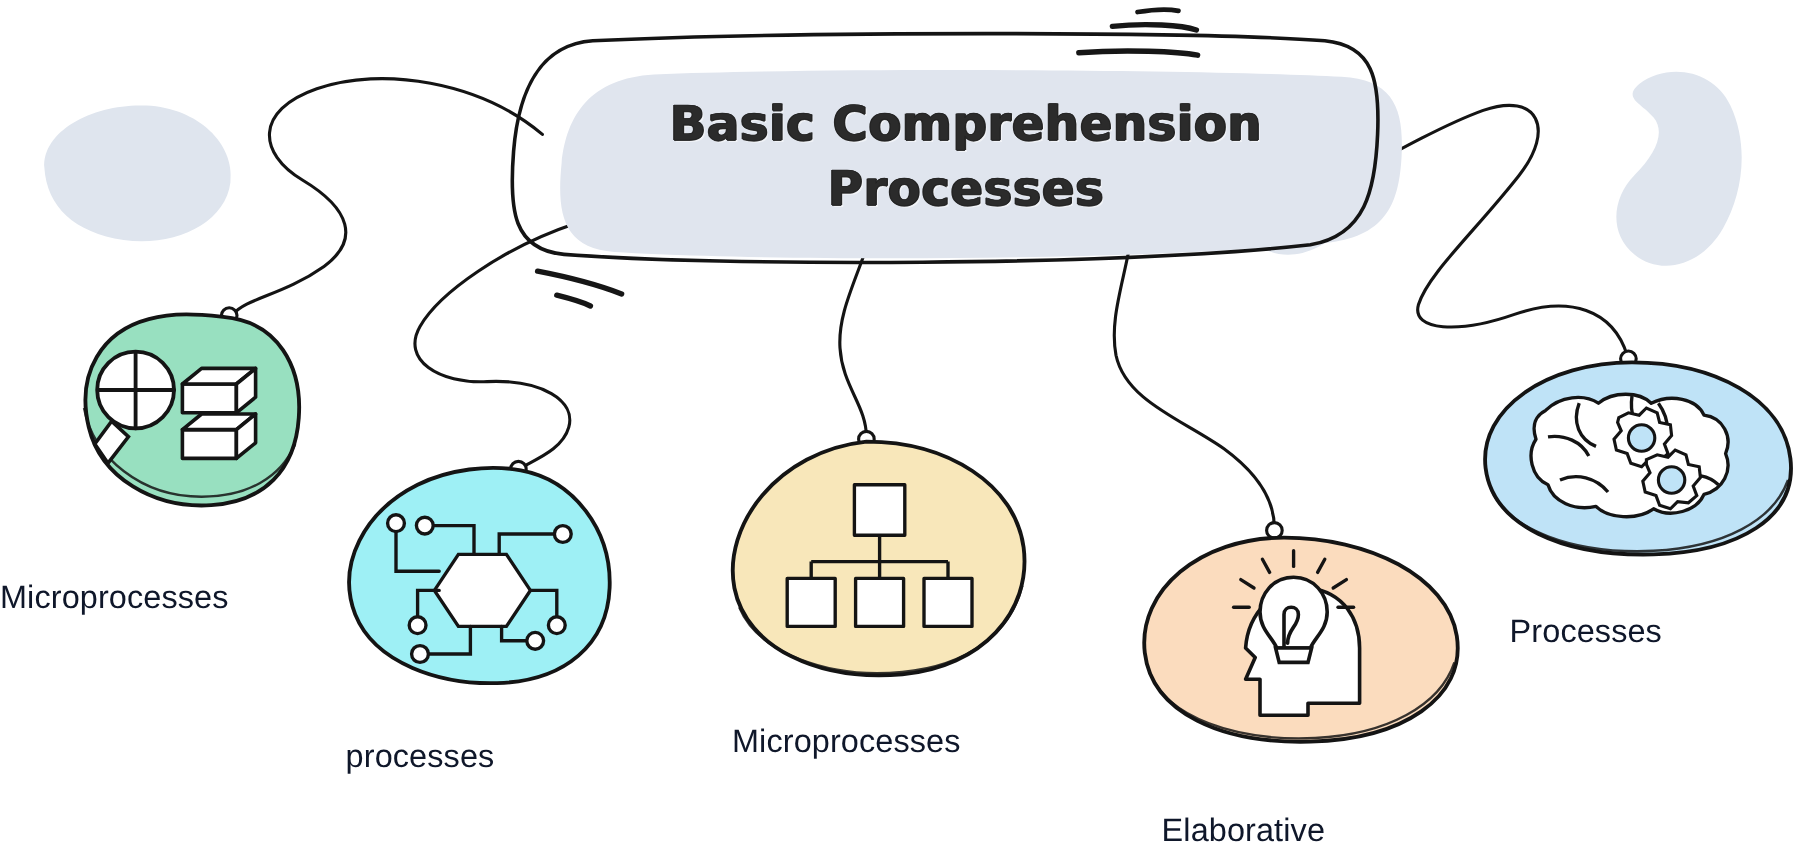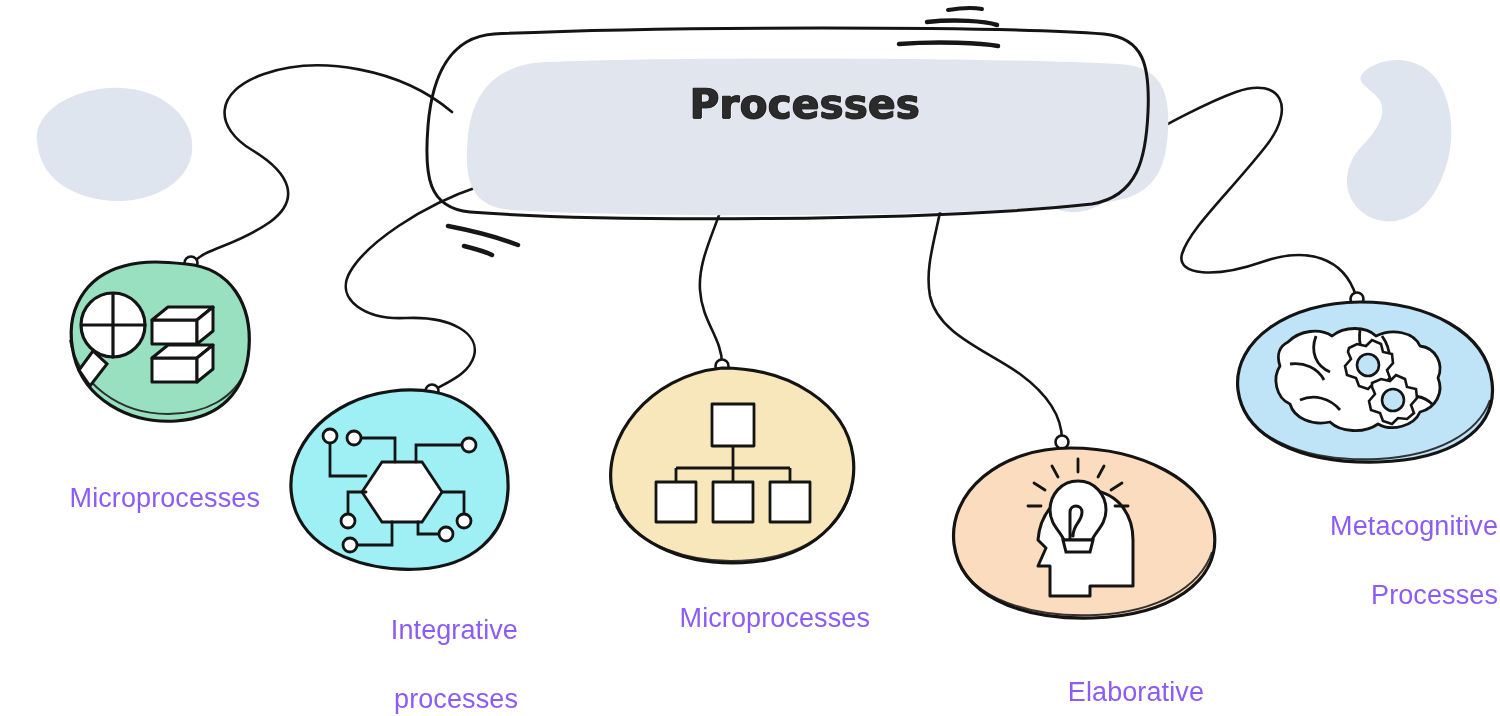--- a/index.html
+++ b/index.html
@@ -16,22 +16,22 @@
     font-family: "Liberation Sans", sans-serif;
   }
   #canvas {
     position: absolute;
     inset: 0;
     width: 1500px;
     height: 716px;
   }
   .node-label {
     position: absolute;
-    text-align: right;
-    color: #8b5cf6;
+    text-align: left;
+    color: #0f172a;
     font-family: "Liberation Sans", sans-serif;
     font-size: 27px;
     font-weight: 400;
     line-height: 1.28;
     letter-spacing: 0.1px;
     white-space: pre-line;
   }
   #title-text {
     position: absolute;
     left: 470px;
@@ -226,37 +226,36 @@
       <path d="M1372,383 L1381,379 L1390,381 L1396,375 L1405,379 L1407,387
                L1416,389 L1417,398 L1411,405 L1414,413 L1407,419 L1398,418
                L1392,424 L1383,421 L1380,413 L1371,410 L1369,401
                L1375,394 L1372,387 Z"></path>
       <circle cx="1393" cy="400" r="11" fill="#BFE3F7"></circle>
     </g>
   </g>
 </svg>
 
 <div id="title-text">
+  <span class="label-line">Basic Comprehension</span>
   <span class="label-line">Processes</span>
 </div>
 
 <div class="node-label" style="left:0px;  top:446px; width:260px;">
   <span class="label-line">Microprocesses</span>
 </div>
 
 <div class="node-label" style="left:288px; top:578px; width:230px;">
-  <span class="label-line">Integrative</span>
   <span class="label-line">processes</span>
 </div>
 
 <div class="node-label" style="left:610px; top:566px; width:260px;">
   <span class="label-line">Microprocesses</span>
 </div>
 
 <div class="node-label" style="left:968px; top:640px; width:236px;">
   <span class="label-line">Elaborative</span>
   
 </div>
 
 <div class="node-label" style="left:1258px; top:474px; width:240px;">
-  <span class="label-line">Metacognitive</span>
   <span class="label-line">Processes</span>
 </div>
 
 </body></html>

